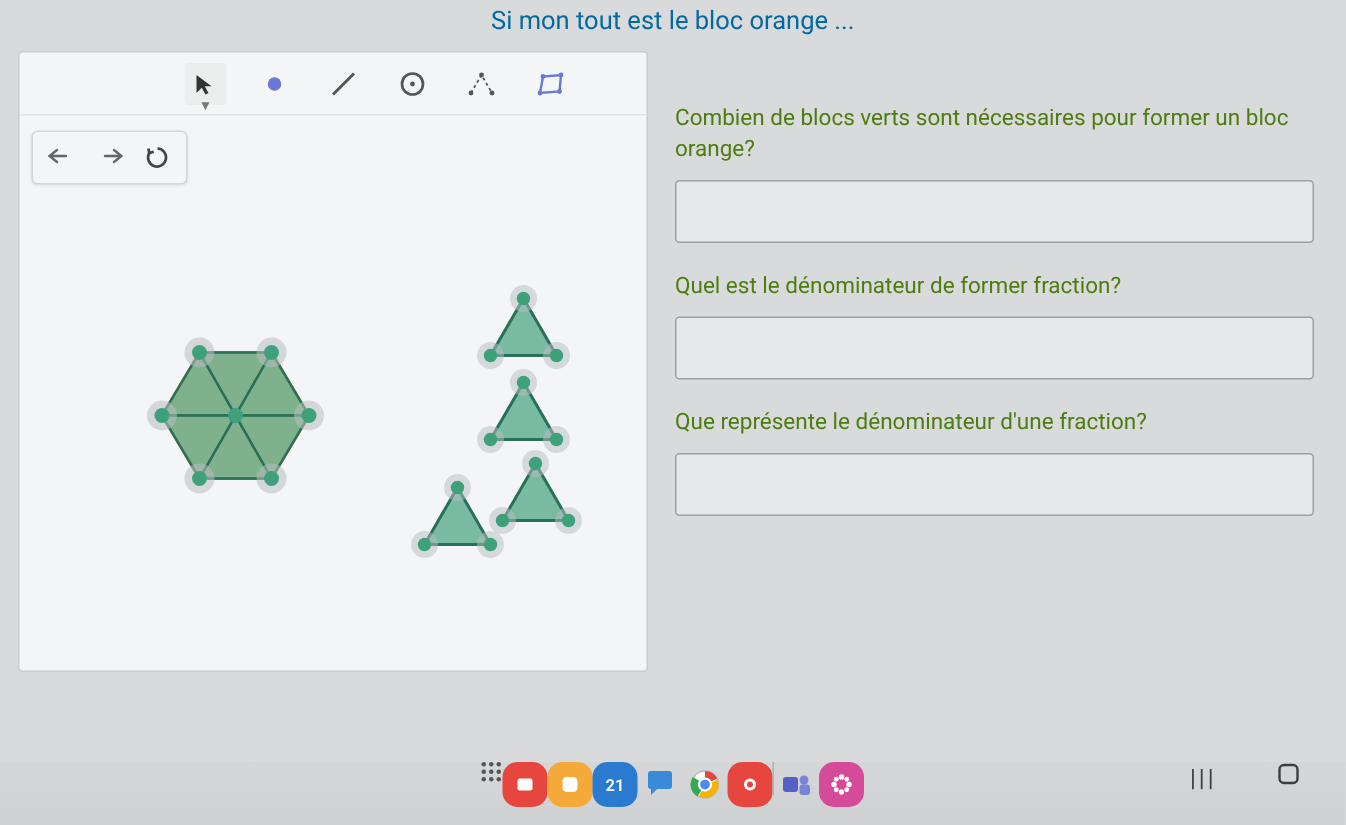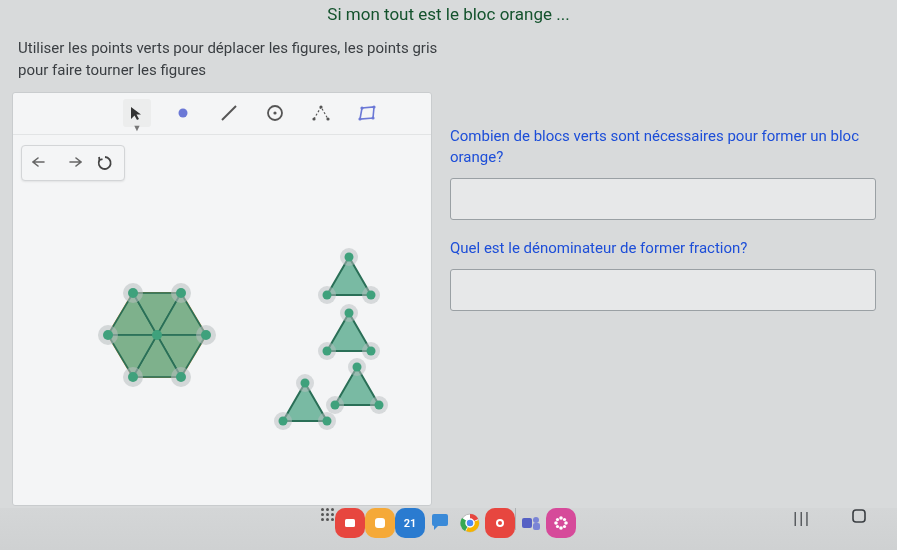--- a/index.html
+++ b/index.html
@@ -12,21 +12,21 @@
     color: #3a3e42;
   }
   .page {
     width: 100%;
     height: 100%;
     position: relative;
   }
   .title {
     text-align: center;
     font-size: 17px;
-    color: #14532d;
+    color: #0369a1;
     padding-top: 4px;
   }
   .instructions {
     font-size: 15px;
     color: #3a3e42;
     padding: 14px 0 0 18px;
     max-width: 440px;
     line-height: 1.45;
   }
   .content {
@@ -100,21 +100,21 @@
     height: 370px;
     position: relative;
   }
   .right-col {
     flex: 1;
     padding-top: 34px;
   }
   .q-block { margin-bottom: 18px; }
   .q-text {
     font-size: 15px;
-    color: #1d4ed8;
+    color: #4d7c0f;
     line-height: 1.4;
     margin-bottom: 10px;
   }
   .q-input {
     width: 100%;
     max-width: 426px;
     height: 42px;
     background: #e7e8e9;
     border: 1.5px solid #9aa0a4;
     border-radius: 3px;
@@ -163,21 +163,20 @@
   }
   .grip span{ background:#555; border-radius:50%; }
 </style>
 </head>
 <body>
 
 <div class="page">
 
   <div class="title">Si mon tout est le bloc orange ...</div>
 
-  <div class="instructions">Utiliser les points verts pour déplacer les figures, les points gris pour faire tourner les figures</div>
 
   <div class="content">
 
     <div class="canvas-panel">
 
       <div class="toolbar-top">
         <div class="tool selected">
           <svg width="16" height="16" viewBox="0 0 16 16">
               <path d="M2 2 L2 14 L5.5 10.5 L8 15 L10 14 L7.5 9.5 L12 9.5 Z" fill="#333"></path>
             </svg>
@@ -321,20 +320,24 @@
 
     <div class="right-col">
       <div class="q-block">
         <div class="q-text">Combien de blocs verts sont nécessaires pour former un bloc orange?</div>
         <input class="q-input" value="" style="">
       </div>
       <div class="q-block">
         <div class="q-text">Quel est le dénominateur de former fraction?</div>
         <input class="q-input" value="" style="">
       </div>
+      <div class="q-block">
+        <div class="q-text">Que représente le dénominateur d'une fraction?</div>
+        <input class="q-input" value="" style="">
+      </div>
     </div>
 
   </div>
 
   <div class="taskbar">
     <div class="grip">
       <span></span>
         <span></span>
         <span></span>
         <span></span>

